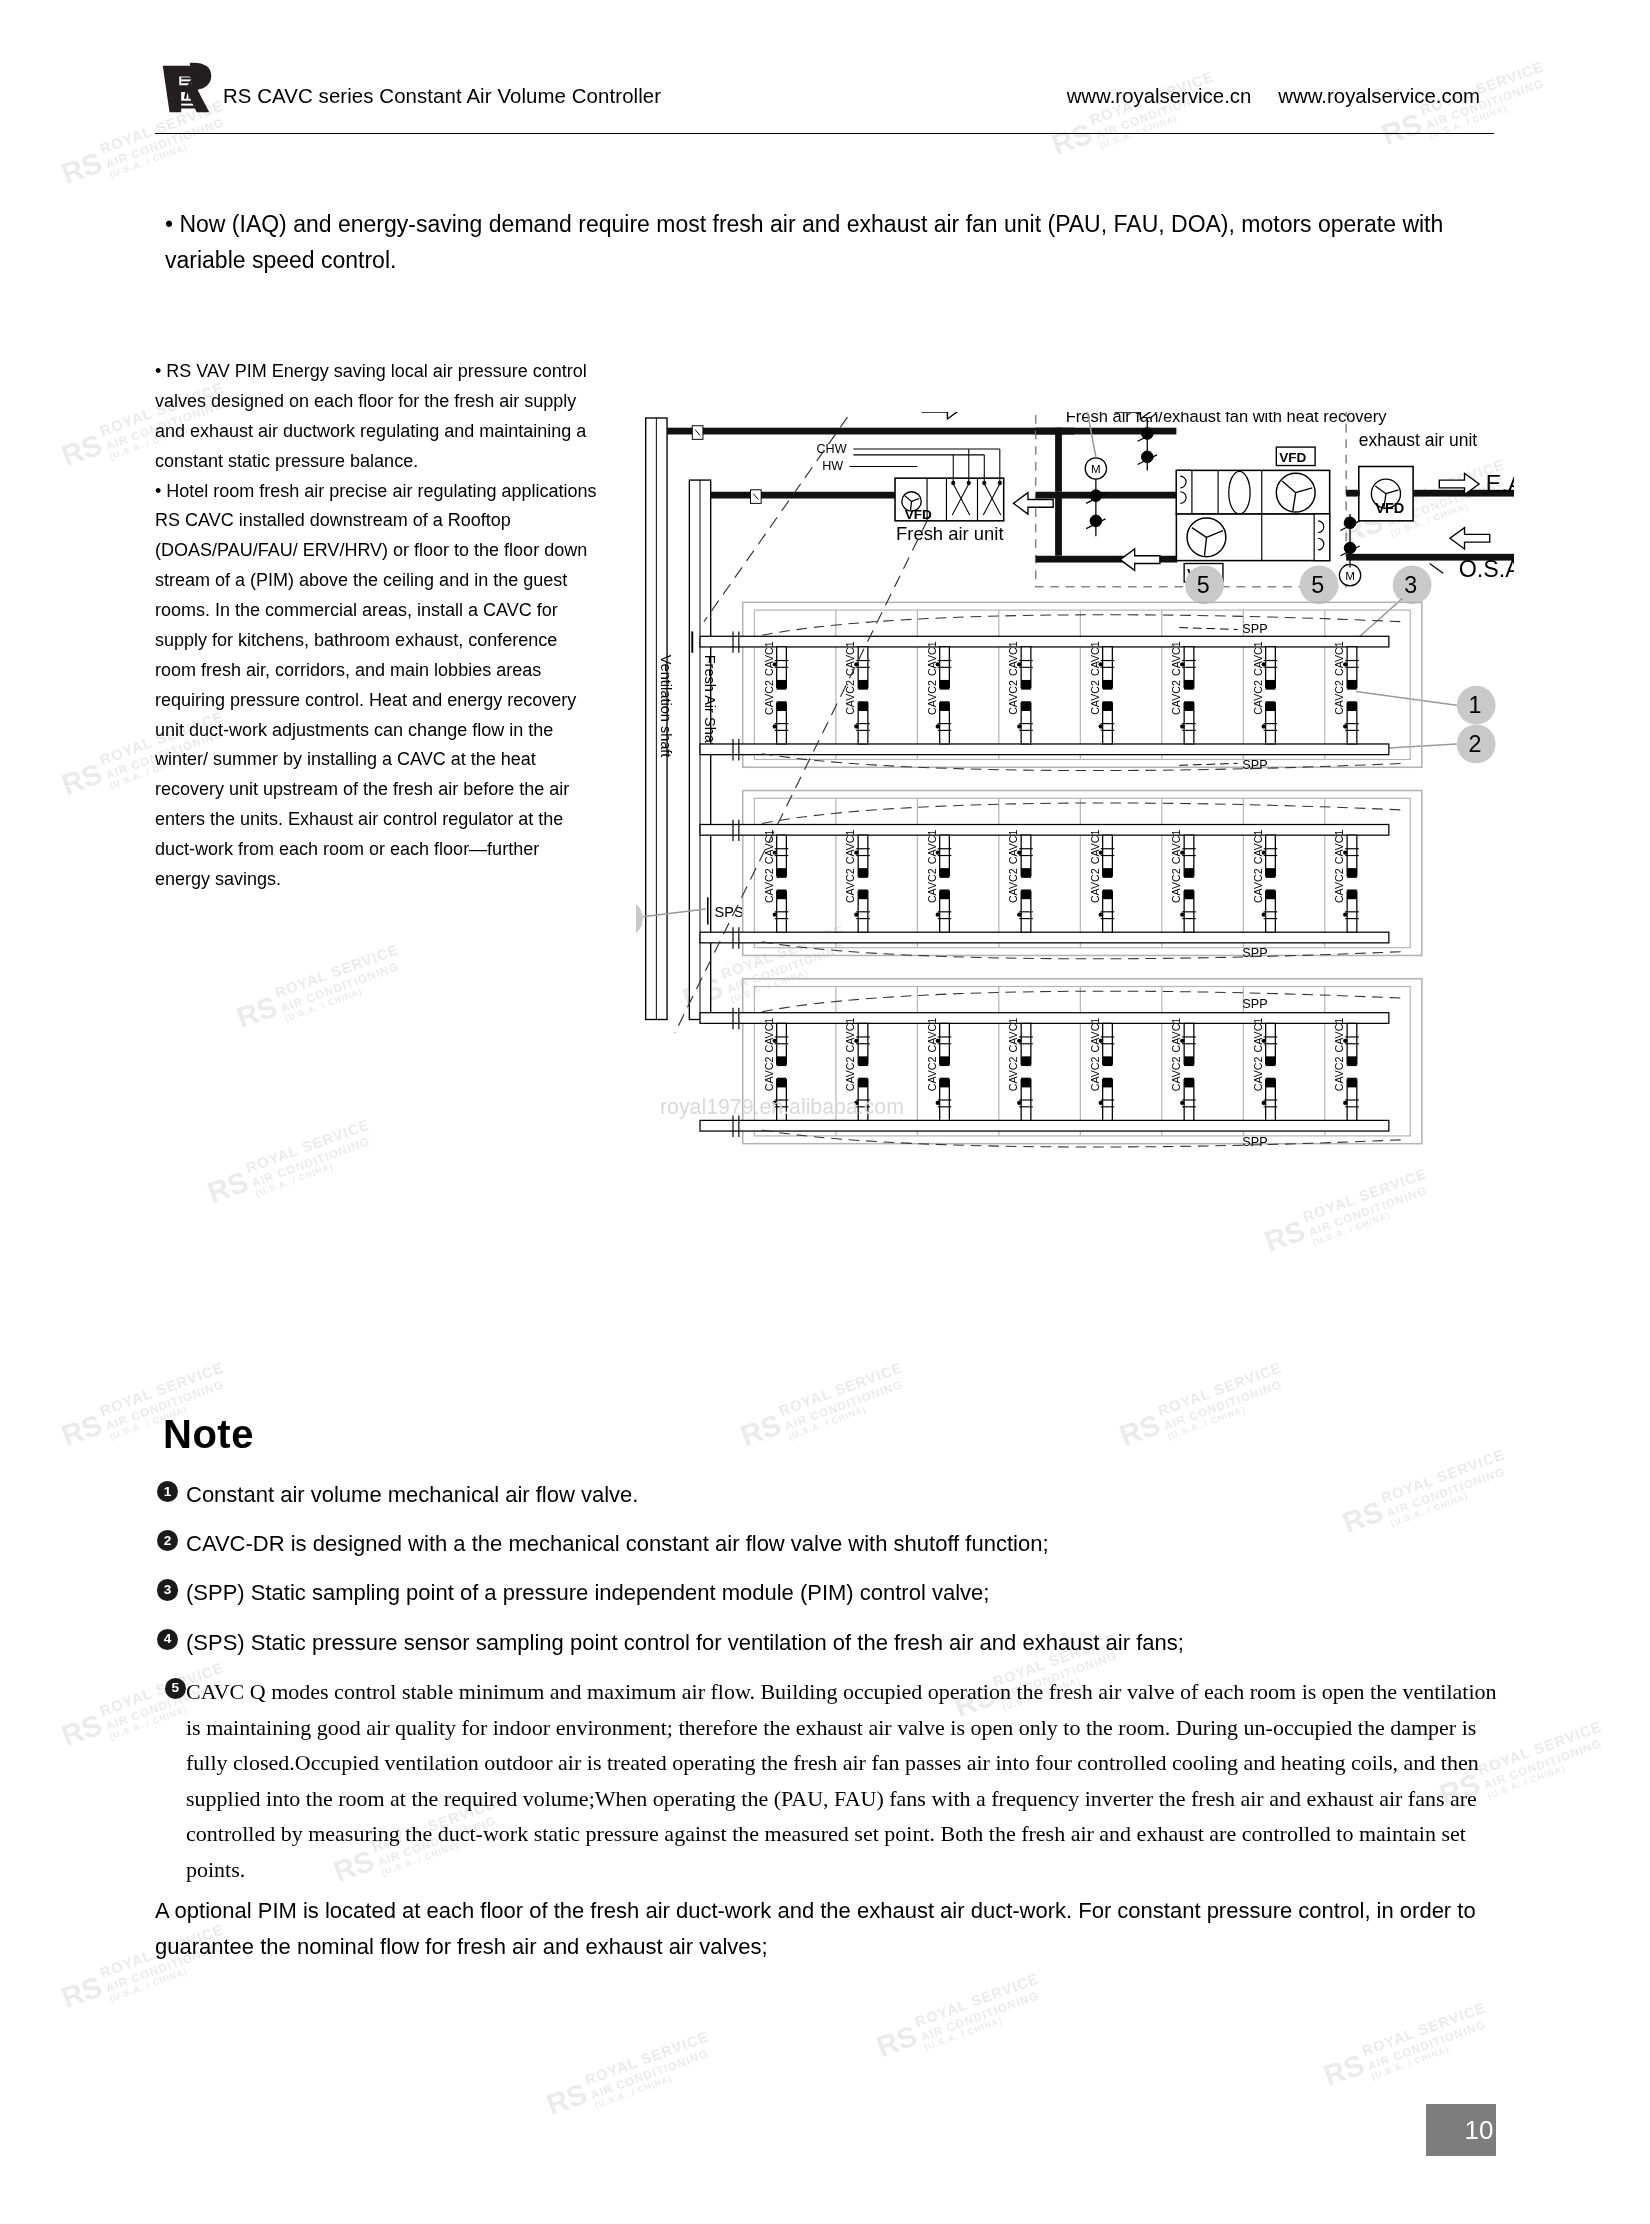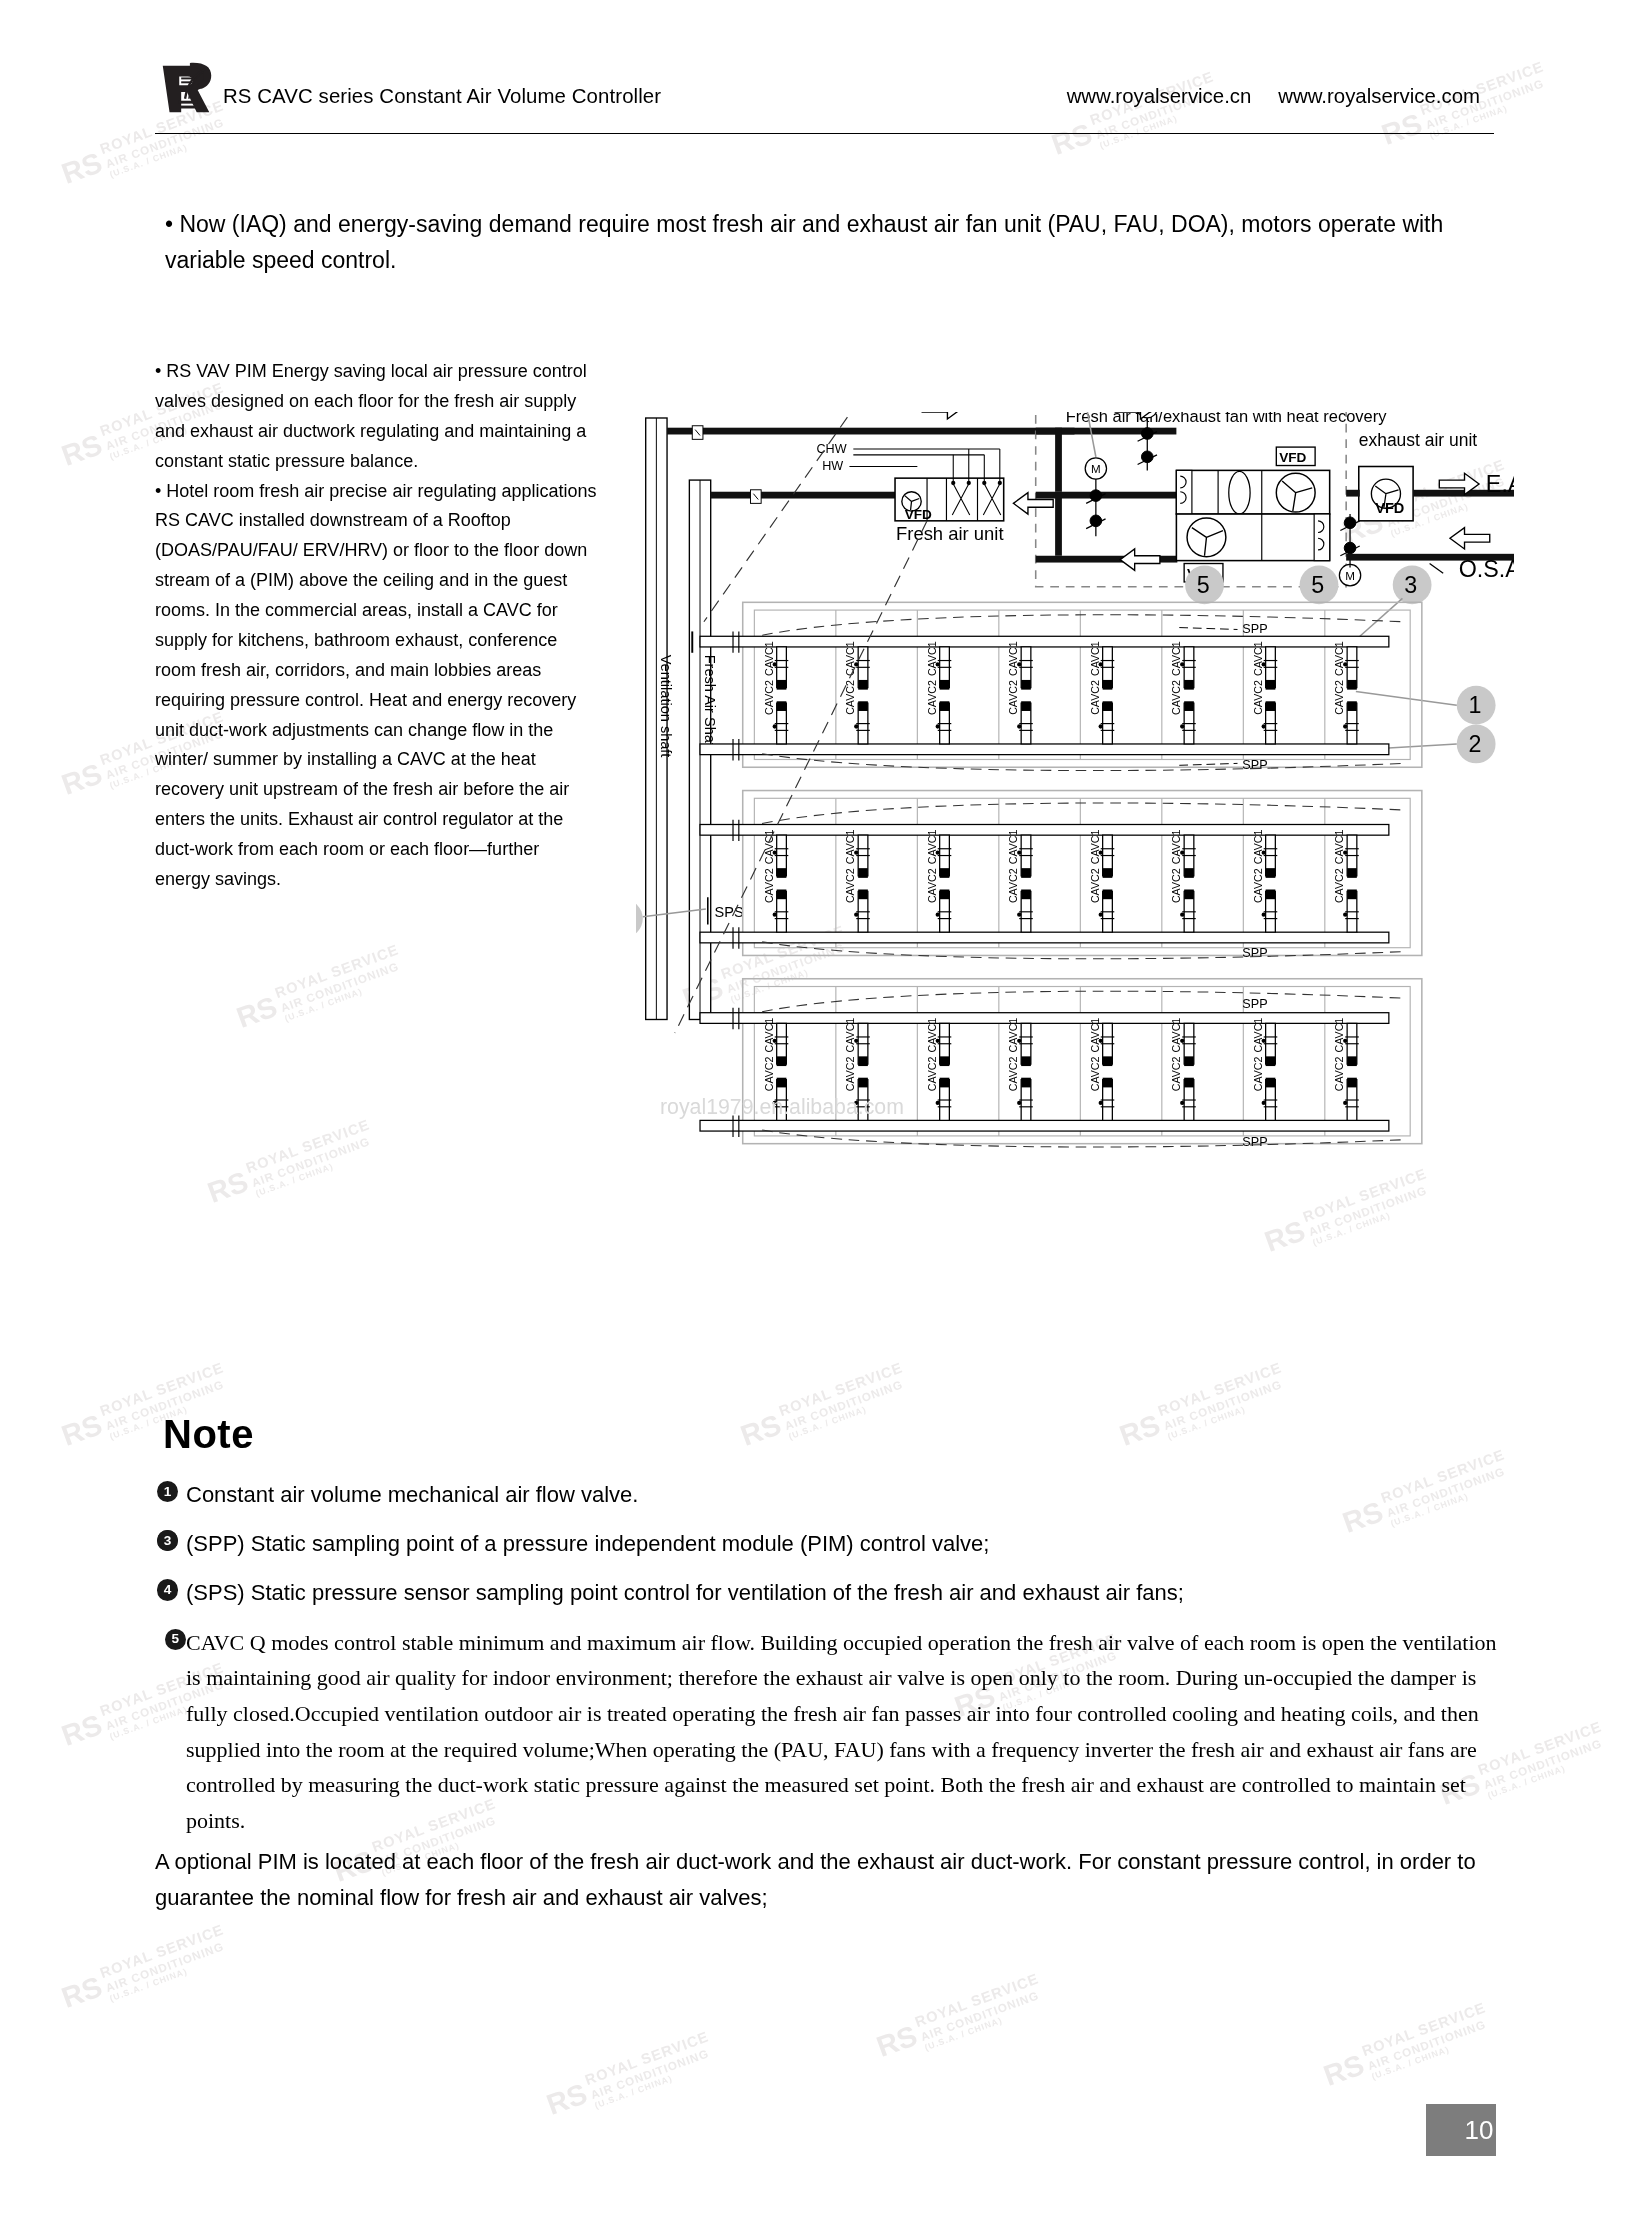--- a/index.html
+++ b/index.html
@@ -1023,20 +1023,21 @@
 
   <div class="note-head">Note</div>
 
   <div class="notes">
     <div class="note-item">
       <span class="bullet">1</span>
       <span class="txt">Constant air volume mechanical air flow valve.</span>
     </div>
     <div class="note-item">
       <span class="bullet">2</span>
+      <span class="txt">CAVC-DR is designed with a  the mechanical constant air flow valve with shutoff function;</span>
     </div>
     <div class="note-item">
       <span class="bullet">3</span>
       <span class="txt">(SPP) Static sampling point of a pressure independent module (PIM) control valve;</span>
     </div>
     <div class="note-item">
       <span class="bullet">4</span>
       <span class="txt">(SPS) Static pressure sensor sampling point control for ventilation of the fresh air and exhaust air fans;</span>
     </div>
     <div class="note-item big">

